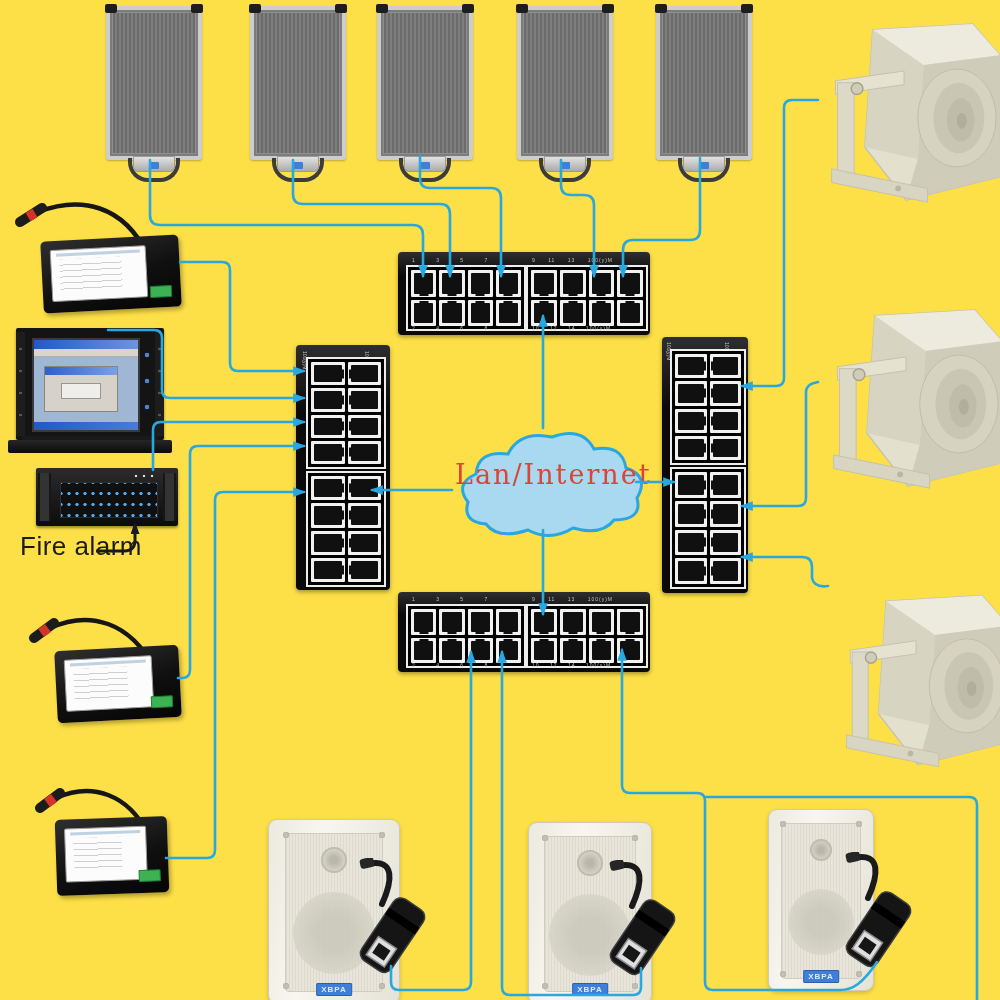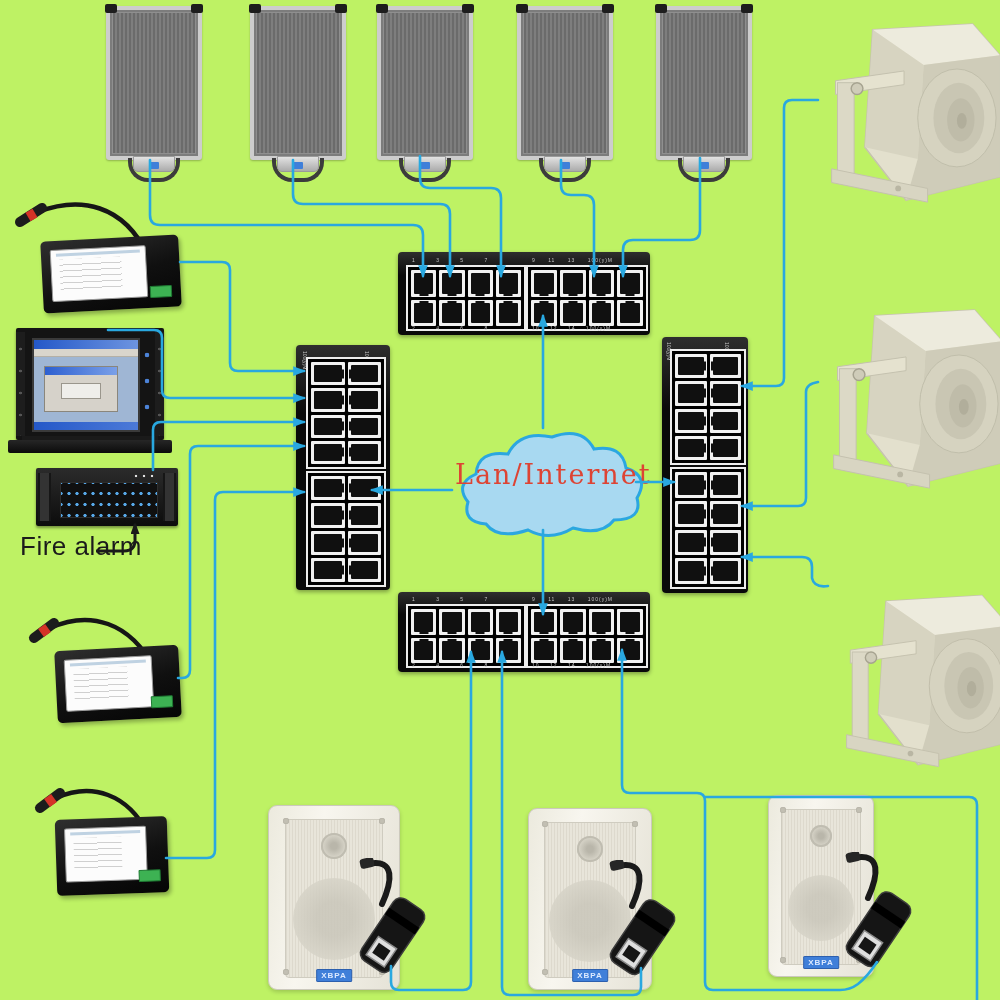--- a/index.html
+++ b/index.html
@@ -1,16 +1,16 @@
 <!DOCTYPE html>
 <html><head>
 <meta charset="utf-8">
 <style>
   html,body{margin:0;padding:0;background:#fff;}
-  #canvas{position:relative;width:1000px;height:1000px;background:#bef264;overflow:hidden;
+  #canvas{position:relative;width:1000px;height:1000px;background:#fde047;overflow:hidden;
           font-family:"Liberation Sans",sans-serif;}
   .abs{position:absolute;}
 
   
   .cspk{position:absolute;width:88px;height:146px;background:#8f8f8f;border:4px solid #cdcdcd;
         border-radius:3px;box-shadow:inset 0 0 0 2px #7c7c7c, 0 1px 2px rgba(0,0,0,.25);}
   .cmesh{position:absolute;inset:3px;background:
       repeating-linear-gradient(90deg,#6b6b6b 0 2px,#7e7e7e 2px 4px),
       linear-gradient(180deg,#8a8a8a,#707070);}
   .ccap{position:absolute;top:-6px;width:12px;height:9px;background:#1d1d1d;border-radius:2px;}
@@ -81,21 +81,21 @@
       background-image:linear-gradient(#333,#333);background-size:9px 8px;background-repeat:repeat-y;background-position:center 2px;}
   .fire .fear.l{left:2px;} .fire .fear.r{right:2px;}
   .fpanel{position:absolute;left:24px;top:14px;width:96px;height:34px;background:#101010;border:1px solid #2e2e2e;
       background-image:radial-gradient(circle,#57a8e8 1.4px,transparent 1.9px);background-size:8px 11px;background-position:4px 5px;}
   .fled{position:absolute;right:20px;top:6px;width:26px;height:4px;
       background-image:radial-gradient(circle,#e0e0e0 1.2px,transparent 1.6px);background-size:8px 4px;}
   .ftext{position:absolute;left:20px;top:531px;font-size:26px;color:#1b1b1b;letter-spacing:.5px;}
 
   
   .wspk{position:absolute;background:linear-gradient(100deg,#eceade,#f8f6ef 35%,#e5e2d6);
-        border:1px solid #ccc9bd;border-radius:9px;box-shadow:0 2px 4px rgba(0,0,0,.18);}
+        border:1px solid #ccc9bd;border-radius:9px;box-shadow:0 2px 4px rgba(0,0,0,.18);margin-top:14px;}
   .wgrille{position:absolute;left:12%;right:12%;top:7%;bottom:6%;border-radius:4px;
       background:repeating-linear-gradient(90deg,#ddd9cd 0 1px,#e8e5da 1px 3px);
       border:1px solid #cfccc0;}
   .tweet{position:absolute;left:50%;top:22%;transform:translate(-50%,-50%);width:26px;height:26px;border-radius:50%;
       background:radial-gradient(circle,#b9b6aa 18%,#d5d2c6 60%,#c6c3b7);box-shadow:inset 0 0 0 2px #c0bdb1;}
   .woof{position:absolute;left:50%;top:62%;transform:translate(-50%,-50%);width:82px;height:82px;border-radius:50%;
       background:radial-gradient(circle,#c9c6ba 30%,#d6d3c7 70%,#ded9cd);opacity:.85;}
   .scw{position:absolute;width:6px;height:6px;border-radius:50%;background:#c2bfb3;box-shadow:inset 0 0 1px #8a877b;}
   .wlabel{position:absolute;left:50%;bottom:4%;transform:translateX(-50%);
       background:#3f7fd9;color:#dbe9ff;font-size:8px;font-weight:bold;letter-spacing:1px;

